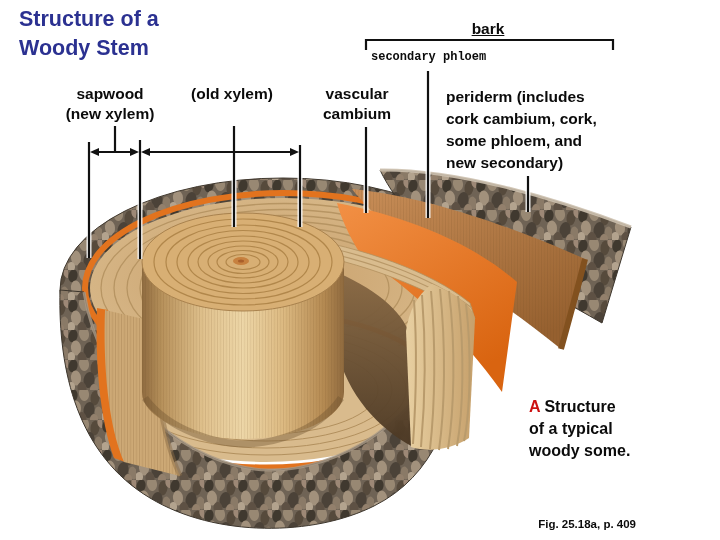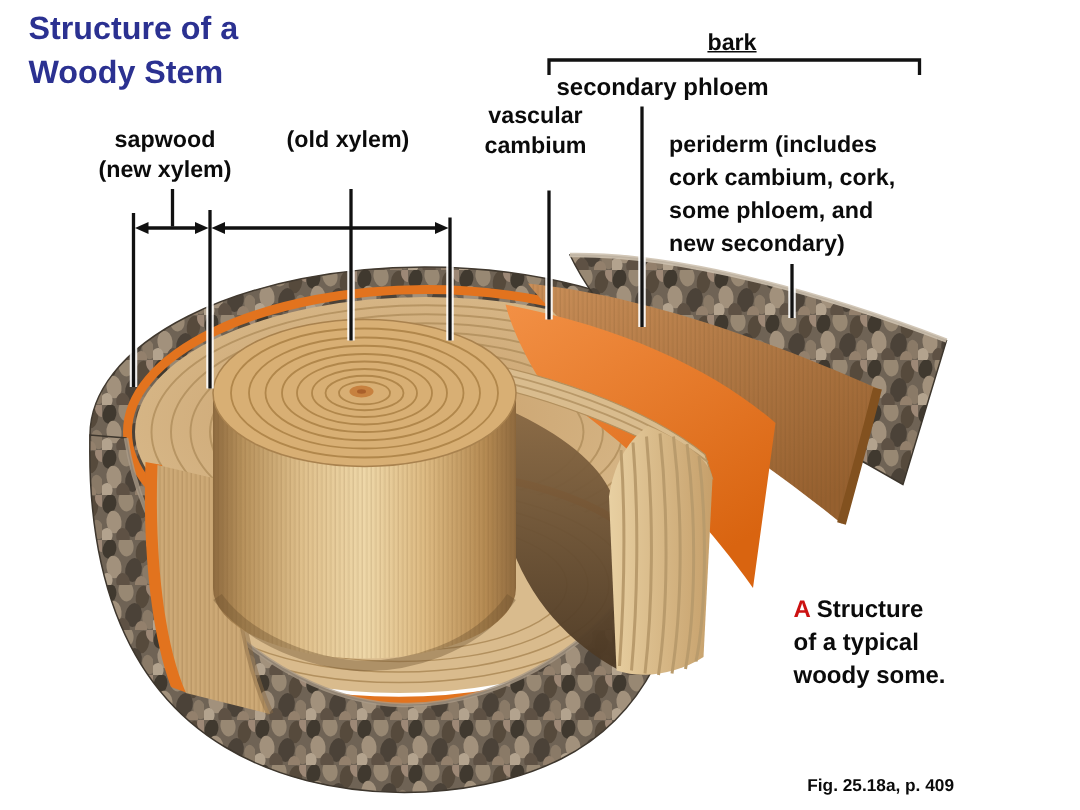--- a/index.html
+++ b/index.html
@@ -4,23 +4,23 @@
 <style>
   html,body{margin:0;padding:0;background:#fff;}
   #stage{position:relative;width:644px;height:540px;background:#ffffff;overflow:hidden;
          font-family:"Liberation Sans", sans-serif;}
   #art{position:absolute;left:0;top:0;width:720px;height:540px;}
   .txt{position:absolute;color:#0b0b0b;font-weight:bold;}
   #title{left:19px;top:5px;width:230px;font-size:21.5px;line-height:29px;color:#2b3191;}
   .lbl{font-size:15.5px;line-height:20px;text-align:center;}
   #lbl-sapwood{left:52px;top:84px;width:116px;}
   #lbl-heartwood{left:175px;top:84px;width:114px;}
-  #lbl-vascular{left:314px;top:68px;width:86px;}
+  #lbl-vascular{left:314px;top:84px;width:86px;}
   #lbl-bark{left:448px;top:19px;width:80px;text-decoration:underline;}
-  #lbl-secphloem{left:371px;top:50px;white-space:nowrap;font-size:16px;}
+  #lbl-secphloem{left:371px;top:50px;white-space:nowrap;font-size:12px;font-family:Liberation Mono, monospace;}
   #lbl-periderm{left:446px;top:86px;width:190px;text-align:left;font-size:15.5px;line-height:22px;}
   #caption{left:529px;top:396px;width:130px;font-size:16px;line-height:22px;text-align:left;}
   #caption .marker{color:#cc1111;}
   #figref{right:8px;top:518px;font-size:11.5px;}
 </style>
 </head>
 <body>
 
 <div id="stage">
 

